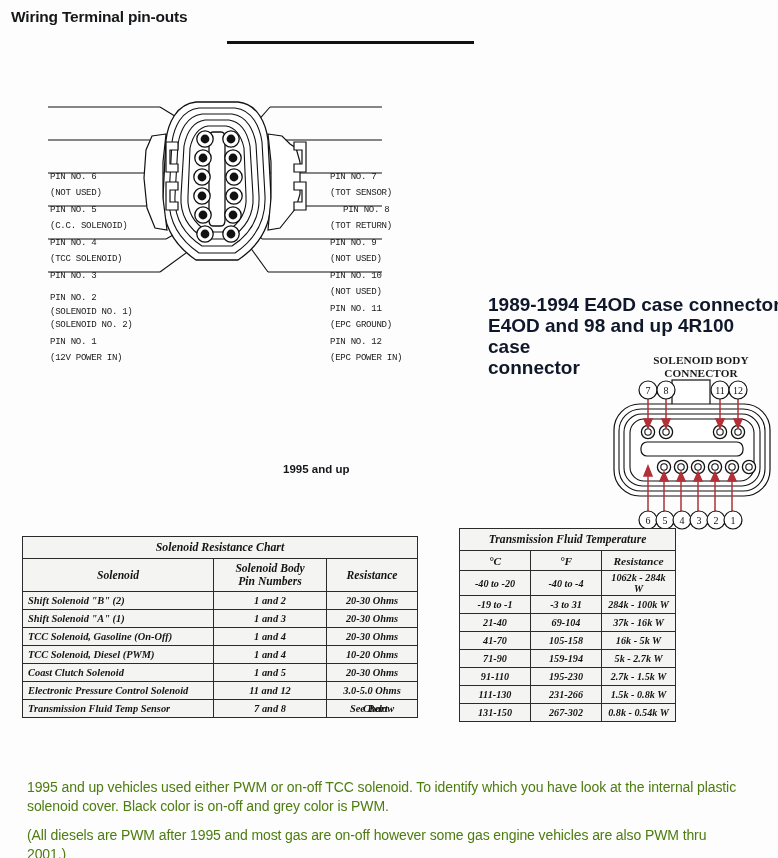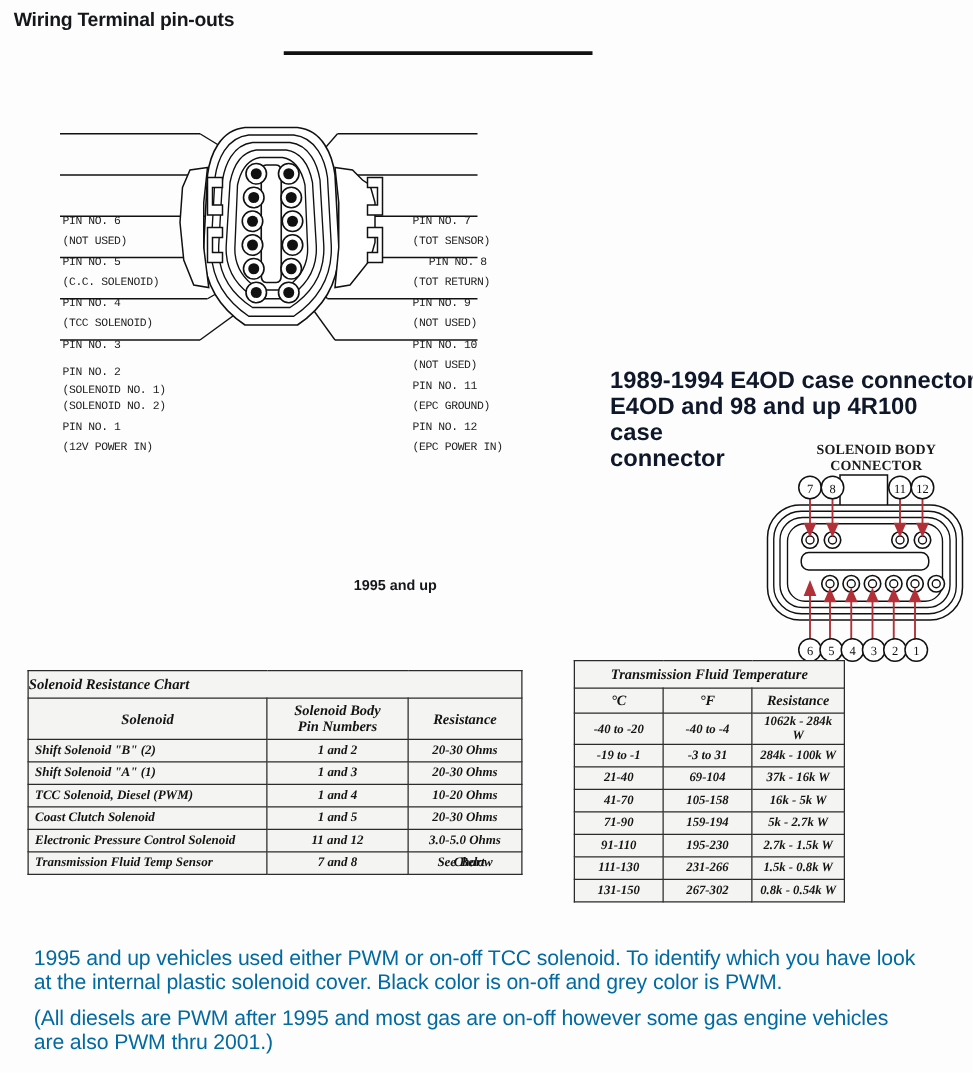--- a/index.html
+++ b/index.html
@@ -110,21 +110,21 @@
     font-weight: bold;
     font-style: italic;
   }
   
   #solenoid-chart {
     left: 22px; top: 536px;
     width: 396px;
     font-size: 10.4px;
   }
   #solenoid-chart .tbl-title {
-    text-align: left;
+    text-align: center;
     font-size: 11.8px;
     padding: 3px 0 3px 0;
   }
   #solenoid-chart .hdr {
     text-align: center;
     font-size: 11.6px;
     line-height: 13px;
     padding: 3px 2px;
   }
   #solenoid-chart td.c-sol { text-align: left; padding-left: 5px; }
@@ -157,24 +157,25 @@
   #temp-chart .hdr {
     text-align: center;
     font-size: 11.4px;
     padding: 2px;
   }
   #temp-chart td { text-align: center; height: 15px; }
 
   
   .footnote {
     position: absolute;
-    font-size: 17px;
-    color: #0369a1;
+    font-size: 14px;
+    color: #4d7c0f;
     line-height: 19px;
     letter-spacing: -0.1px;
+    margin-top: 21px;
   }
   #footnote-1 { left: 27px; top: 757px; width: 710px; }
   #footnote-2 { left: 27px; top: 805px; width: 700px; }
 </style>
 </head>
 <body>
 
 <div class="page">
 
   <div id="page-title">Wiring Terminal pin-outs</div>
@@ -426,20 +427,25 @@
         <td class="c-sol">Shift Solenoid "B" (2)</td>
         <td class="c-pin">1 and 2</td>
         <td class="c-res">20-30 Ohms</td>
       </tr>
       <tr>
         <td class="c-sol">Shift Solenoid "A" (1)</td>
         <td class="c-pin">1 and 3</td>
         <td class="c-res">20-30 Ohms</td>
       </tr>
       <tr>
+        <td class="c-sol">TCC Solenoid, Gasoline  (On-Off)</td>
+        <td class="c-pin">1 and 4</td>
+        <td class="c-res">20-30 Ohms</td>
+      </tr>
+      <tr>
         <td class="c-sol">TCC Solenoid, Diesel  (PWM)</td>
         <td class="c-pin">1 and 4</td>
         <td class="c-res">10-20 Ohms</td>
       </tr>
       <tr>
         <td class="c-sol">Coast Clutch Solenoid</td>
         <td class="c-pin">1 and 5</td>
         <td class="c-res">20-30 Ohms</td>
       </tr>
       <tr>

